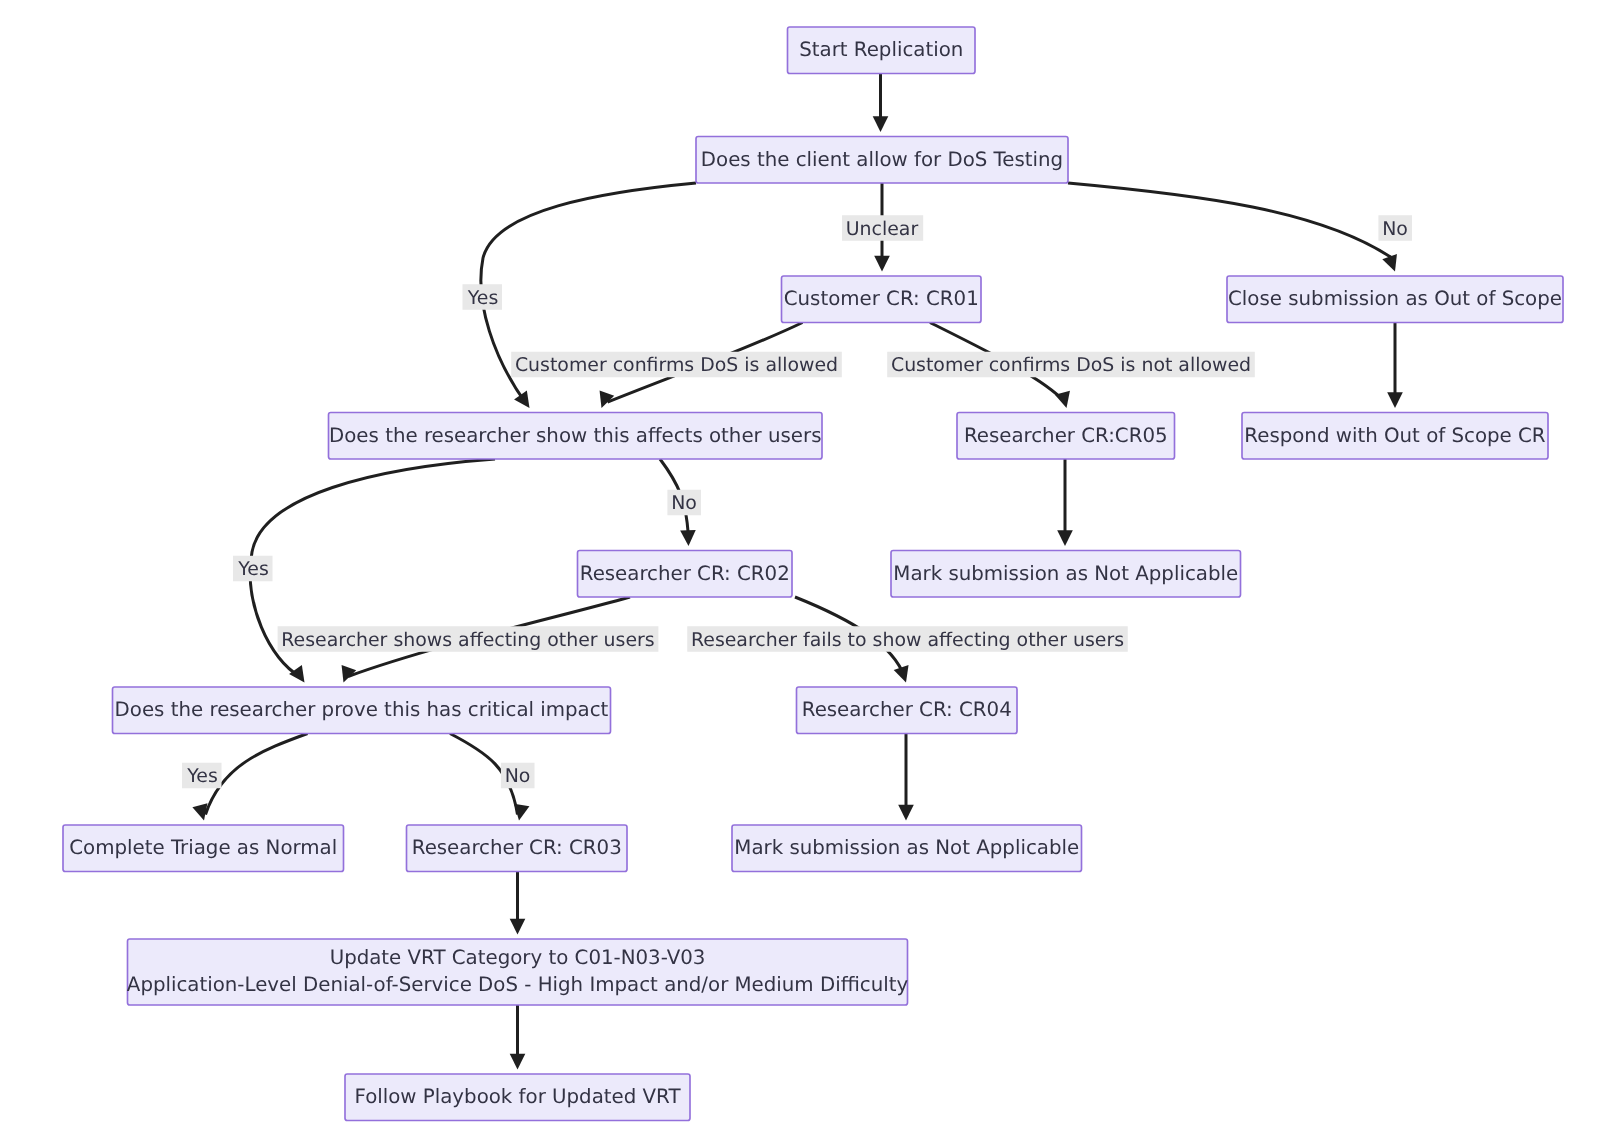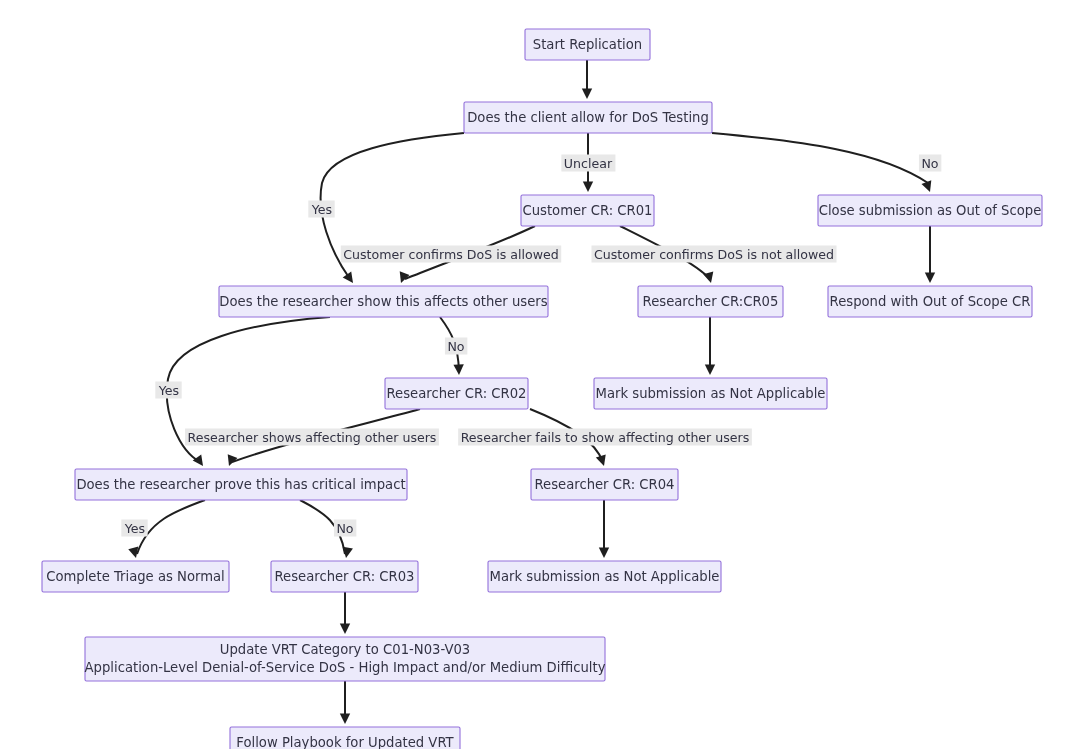--- a/index.html
+++ b/index.html
@@ -11,21 +11,20 @@
   body {
     width: 1072px;
     height: 749px;
     font-family: "DejaVu Sans", sans-serif;
     overflow: hidden;
   }
   #flowchart-root {
     position: relative;
     width: 1072px;
     height: 692px;
-    margin-top: 11px;
   }
   svg#diagram {
     display: block;
     width: 1072px;
     height: 749px;
   }
   .node-rect {
     fill: #ECEAFB;
     stroke: #9370DB;
     stroke-width: 1.1px;

